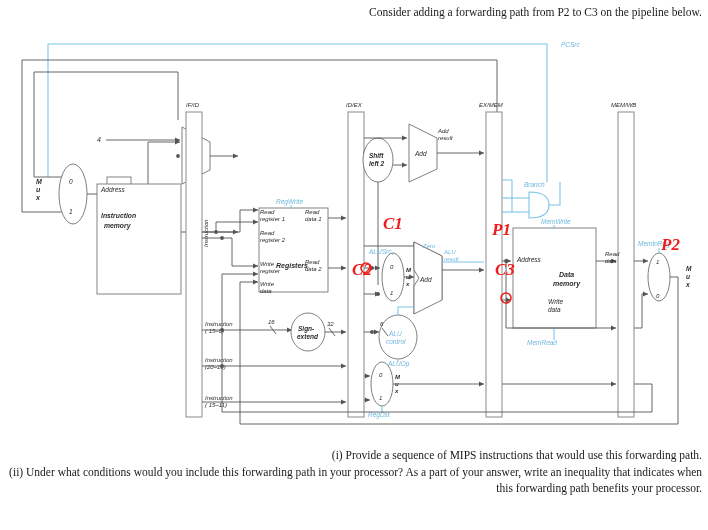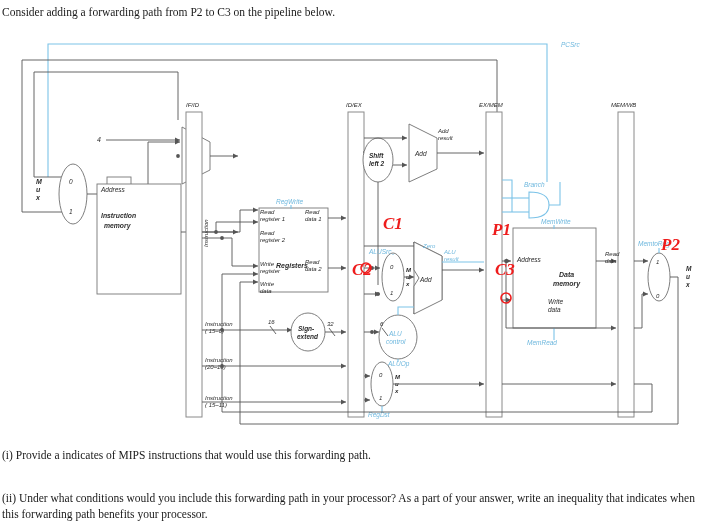--- a/index.html
+++ b/index.html
@@ -4,24 +4,25 @@
 <style>
   html,body{margin:0;padding:0;background:#ffffff;}
   body{
     width:708px;height:530px;position:relative;overflow:hidden;
     font-family:"Liberation Sans", sans-serif;
     color:#222;
   }
   .qtext{
     position:absolute;left:2px;font-size:11.5px;line-height:16px;color:#1a1a1a;
     font-family:"Liberation Serif", serif;
+    text-align:right;
   }
   #q-intro{top:4px;width:700px;}
   #q-i{top:447px;width:700px;}
-  #q-ii{top:490px;width:700px;}
+  #q-ii{top:464px;width:700px;}
   #diagram{position:absolute;left:0;top:32px;width:708px;height:400px;font-style:italic;}
   svg{display:block;}
   .lbl{font-family:"Liberation Sans",sans-serif;fill:#2b2b2b;}
   .lbl-blue{font-family:"Liberation Sans",sans-serif;fill:#6fb8de;}
   .lbl-red{font-family:"Liberation Serif",serif;fill:#ee1c1c;font-weight:bold;}
   .wire{stroke:#555;stroke-width:0.9;fill:none;}
   .wire-blue{stroke:#7cc3e8;stroke-width:1.1;fill:none;}
   .box{stroke:#777;stroke-width:0.9;fill:#ffffff;}
   .preg{stroke:#8a8a8a;stroke-width:1;fill:#ffffff;}
   .shape{stroke:#6f6f6f;stroke-width:0.9;fill:#ffffff;}
@@ -278,14 +279,14 @@
   <text class="lbl-red" x="661" y="218" font-size="17">P2</text>
 
   <circle fill="none" stroke="#ee1c1c" stroke-width="1.6" cx="366" cy="236" r="5"></circle>
   <circle fill="none" stroke="#ee1c1c" stroke-width="1.6" cx="506" cy="266" r="5"></circle>
 
   <text class="lbl-blue" x="561" y="15" font-size="6.5">PCSrc</text>
 
 </svg>
 </div>
 
-<div class="qtext" id="q-i">(i) Provide a indicates of MIPS instructions that would use this forwarding path.</div>
+<div class="qtext" id="q-i">(i) Provide a sequence of MIPS instructions that would use this forwarding path.</div>
 <div class="qtext" id="q-ii">(ii) Under what conditions would you include this forwarding path in your processor? As a part of your answer, write an inequality that indicates when this forwarding path benefits your processor.</div>
 
 </body></html>

